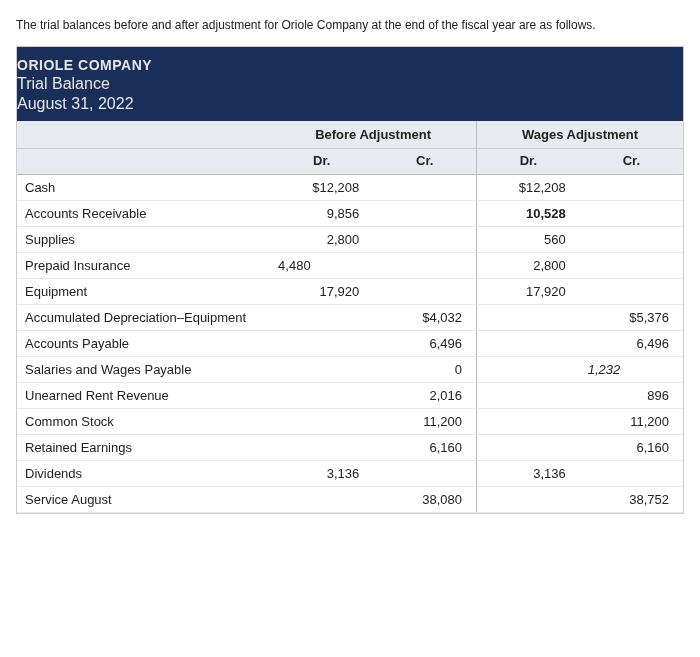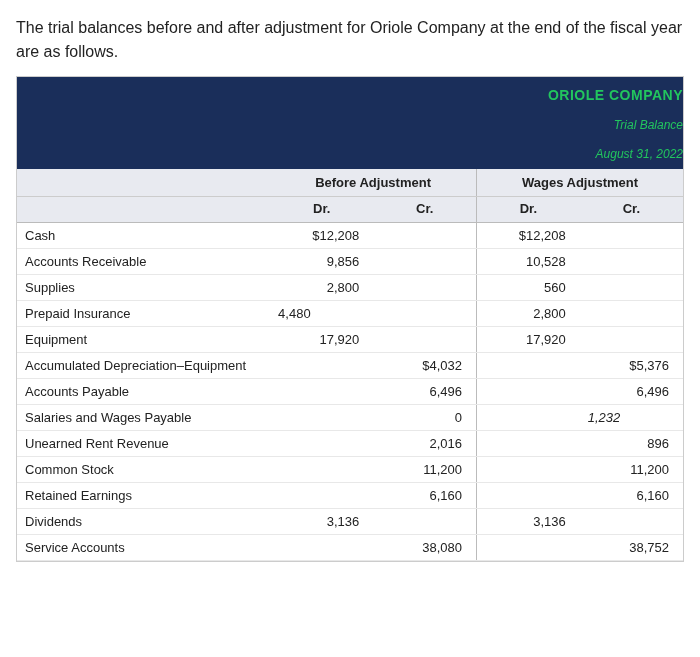--- a/index.html
+++ b/index.html
@@ -5,43 +5,42 @@
     * { box-sizing: border-box; margin: 0; padding: 0; }
     body {
       font-family: Arial, sans-serif;
       font-size: 13px;
       background: #fff;
       color: #222;
       padding: 16px;
       width: 700px;
     }
     .intro-text {
-      font-size: 16px;
+      font-size: 12px;
       margin-bottom: 12px;
       line-height: 1.5;
     }
     .table-wrapper {
       border: 1px solid #ccc;
       width: 100%;
     }
     .table-header {
       background: #1a2e5a;
-      color: #22c55e;
-      text-align: right;
+      color: #e5e5e5;
+      text-align: left;
       padding: 10px 0 8px;
     }
     .table-header .company-name {
       font-weight: bold;
       font-size: 14px;
       letter-spacing: 0.5px;
     }
     .table-header .subtitle {
-      font-size: 12px;
-      margin-top: 15px;
-      font-style: italic;
+      font-size: 16px;
+      margin-top: 2px;
     }
     table {
       width: 100%;
       border-collapse: collapse;
     }
     .section-header-row td {
       background: #e8eaf0;
       padding: 6px 8px;
       font-weight: bold;
       text-align: center;
@@ -112,21 +111,21 @@
           <td class="label-cell">Cash</td>
           <td class="num-cell" style="text-align: right; padding-right: 14px; width: 15.5%;">$12,208</td>
           <td class="num-cell" style="text-align: right; padding-right: 14px; width: 15.5%; border-right: 1px solid rgb(187, 187, 187);"></td>
           <td class="num-cell" style="text-align: right; padding-right: 14px; width: 15.5%;">$12,208</td>
           <td class="num-cell" style="text-align: right; padding-right: 14px; width: 15.5%;"></td>
         </tr>
         <tr class="data-row">
           <td class="label-cell">Accounts Receivable</td>
           <td class="num-cell" style="text-align: right; padding-right: 14px; width: 15.5%;">9,856</td>
           <td class="num-cell" style="text-align: right; padding-right: 14px; width: 15.5%; border-right: 1px solid rgb(187, 187, 187);"></td>
-          <td class="num-cell" style="text-align: right; padding-right: 14px; width: 15.5%;">10,528</td>
+          <td class="num-cell" style="text-align: right; padding-right: 14px; width: 15.5%; font-weight: bold;">10,528</td>
           <td class="num-cell" style="text-align: right; padding-right: 14px; width: 15.5%;"></td>
         </tr>
         <tr class="data-row">
           <td class="label-cell">Supplies</td>
           <td class="num-cell" style="text-align: right; padding-right: 14px; width: 15.5%;">2,800</td>
           <td class="num-cell" style="text-align: right; padding-right: 14px; width: 15.5%; border-right: 1px solid rgb(187, 187, 187);"></td>
           <td class="num-cell" style="text-align: right; padding-right: 14px; width: 15.5%;">560</td>
           <td class="num-cell" style="text-align: right; padding-right: 14px; width: 15.5%;"></td>
         </tr>
         <tr class="data-row">
@@ -186,21 +185,21 @@
           <td class="num-cell" style="text-align: right; padding-right: 14px; width: 15.5%;">6,160</td>
         </tr>
         <tr class="data-row">
           <td class="label-cell">Dividends</td>
           <td class="num-cell" style="text-align: right; padding-right: 14px; width: 15.5%;">3,136</td>
           <td class="num-cell" style="text-align: right; padding-right: 14px; width: 15.5%; border-right: 1px solid rgb(187, 187, 187);"></td>
           <td class="num-cell" style="text-align: right; padding-right: 14px; width: 15.5%;">3,136</td>
           <td class="num-cell" style="text-align: right; padding-right: 14px; width: 15.5%;"></td>
         </tr>
         <tr class="data-row">
-          <td class="label-cell">Service Accounts</td>
+          <td class="label-cell">Service August</td>
           <td class="num-cell" style="text-align: right; padding-right: 14px; width: 15.5%;"></td>
           <td class="num-cell" style="text-align: right; padding-right: 14px; width: 15.5%; border-right: 1px solid rgb(187, 187, 187);">38,080</td>
           <td class="num-cell" style="text-align: right; padding-right: 14px; width: 15.5%;"></td>
           <td class="num-cell" style="text-align: right; padding-right: 14px; width: 15.5%;">38,752</td>
         </tr>
       </tbody>
   </table>
 </div>
 
 </body></html>

